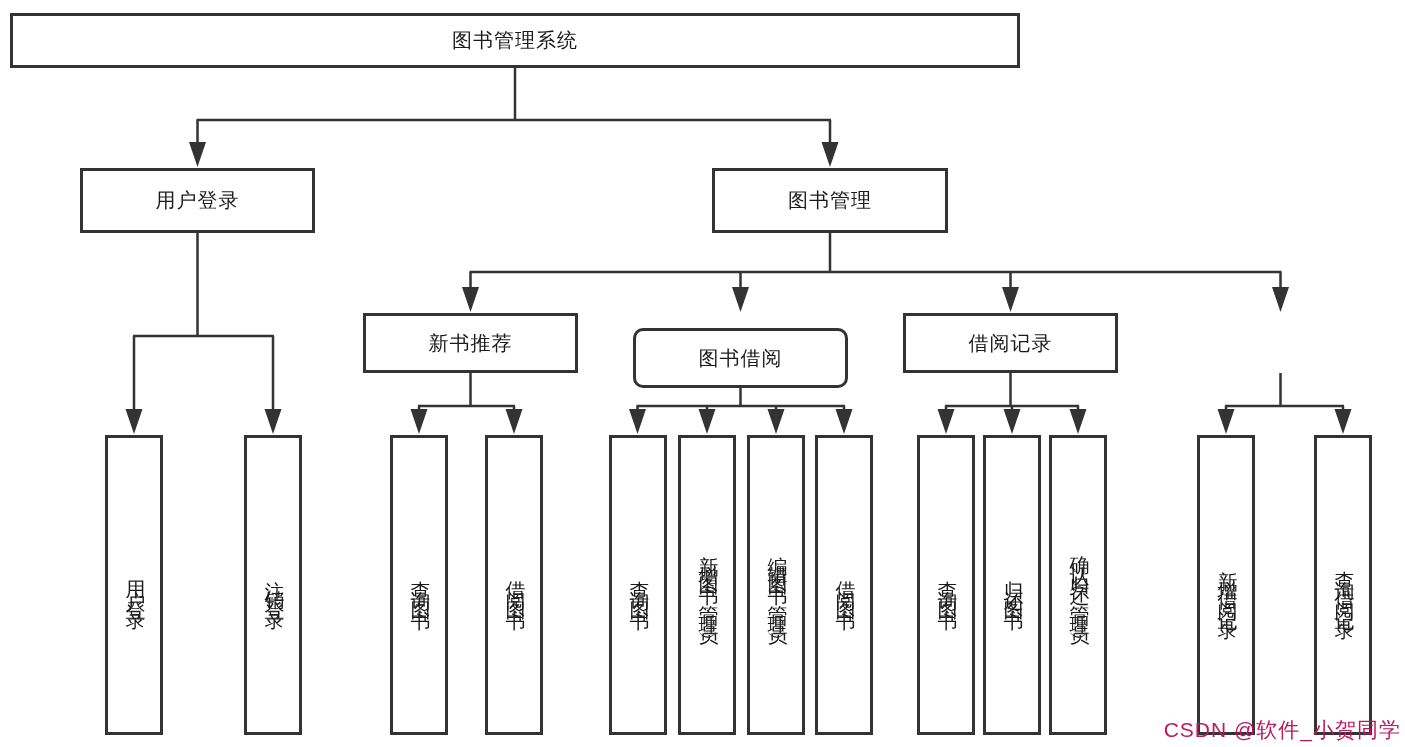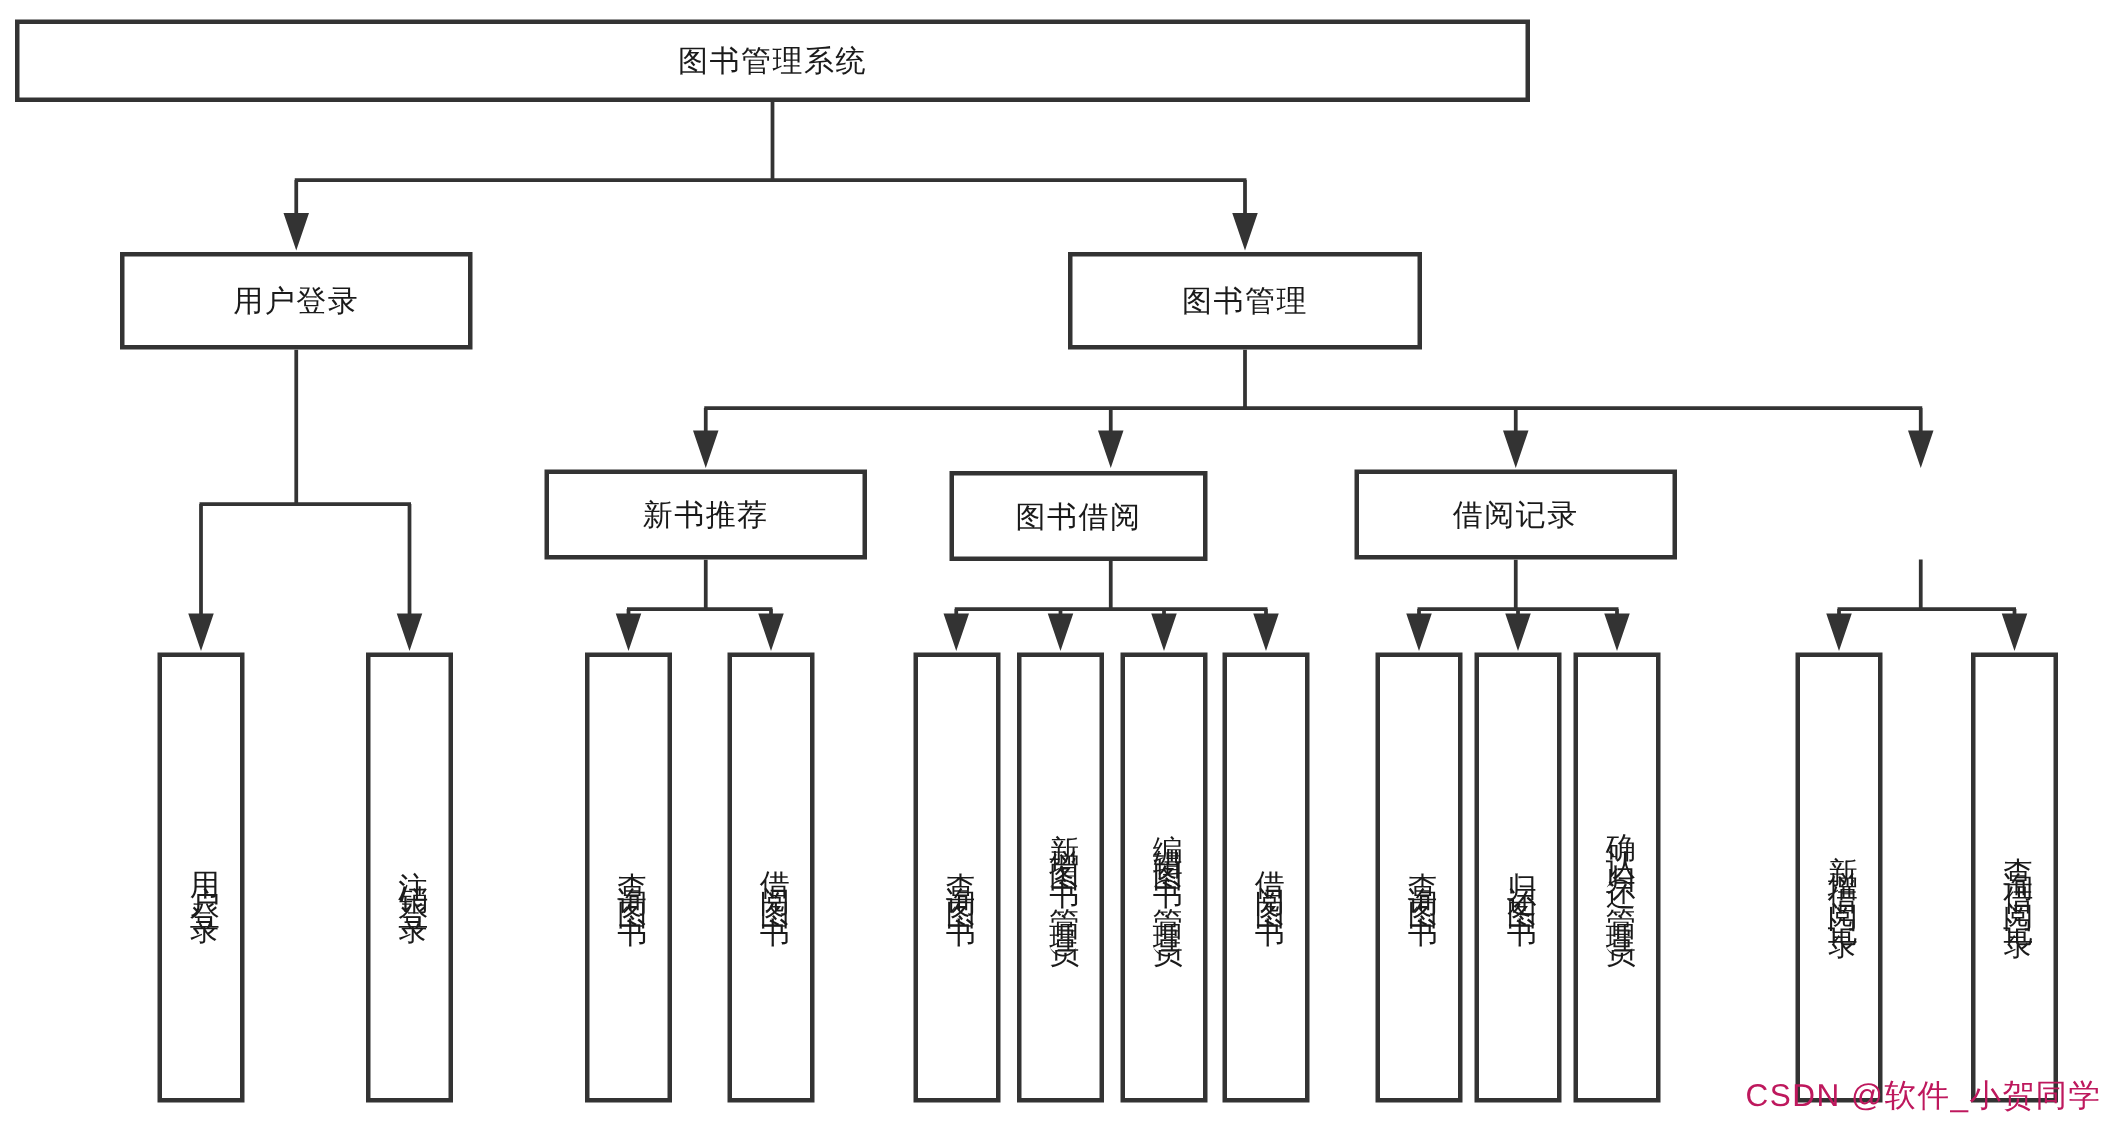--- a/index.html
+++ b/index.html
@@ -89,21 +89,21 @@
              M1069.5,409 H1086.5 L1078,434 Z
              M1217.5,409 H1234.5 L1226,434 Z  M1334.5,409 H1351.5 L1343,434 Z"></path>
   </svg>
 
   <div class="box hnode" style="left:10px; top:13px; width:1010px; height:55px;">图书管理系统</div>
 
   <div class="box hnode" style="left:80px; top:168px; width:235px; height:65px;">用户登录</div>
   <div class="box hnode" style="left:712px; top:168px; width:236px; height:65px;">图书管理</div>
 
   <div class="box hnode" style="left:363px; top:313px; width:215px; height:60px;">新书推荐</div>
-  <div class="box hnode" style="left:633px; top:314px; width:172px; height:60px;">图书借阅</div>
+  <div class="box hnode" style="left:633px; top:328px; width:215px; height:60px;border-radius:10px;">图书借阅</div>
   <div class="box hnode" style="left:903px; top:313px; width:215px; height:60px;">借阅记录</div>
 
   <div class="box leaf" style="left:105px;">
     <span class="vtext">用户登录</span>
   </div>
   <div class="box leaf" style="left:244px;">
     <span class="vtext">注销登录</span>
   </div>
 
   <div class="box leaf" style="left:390px;">

